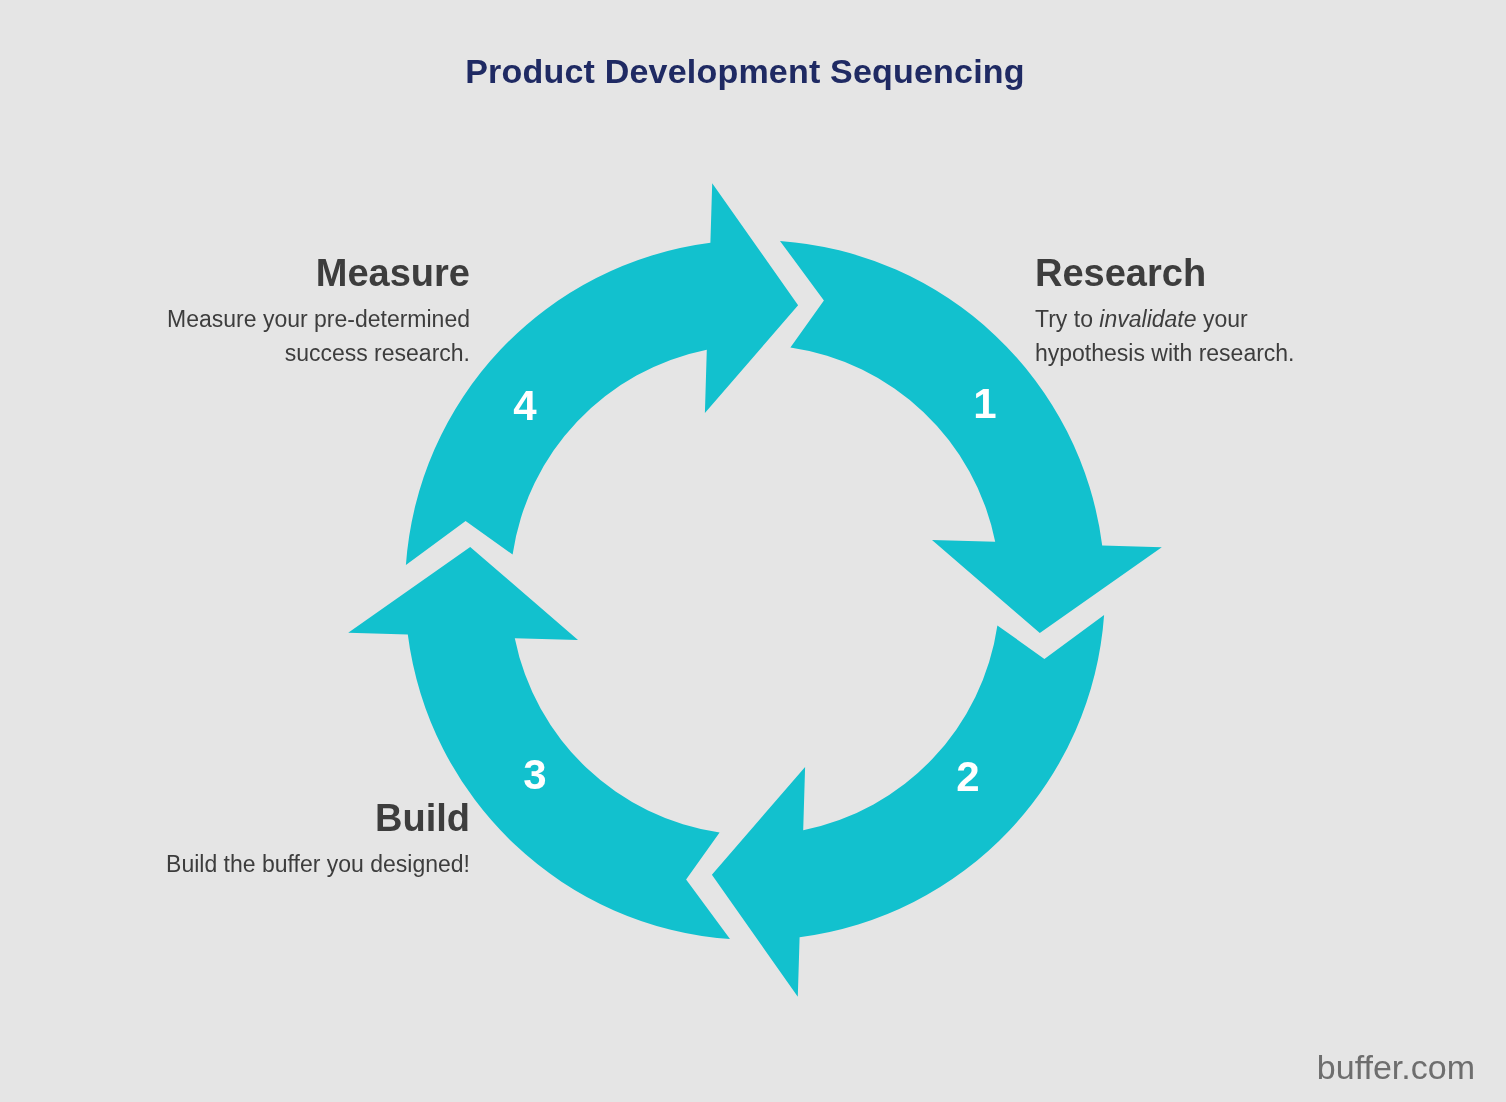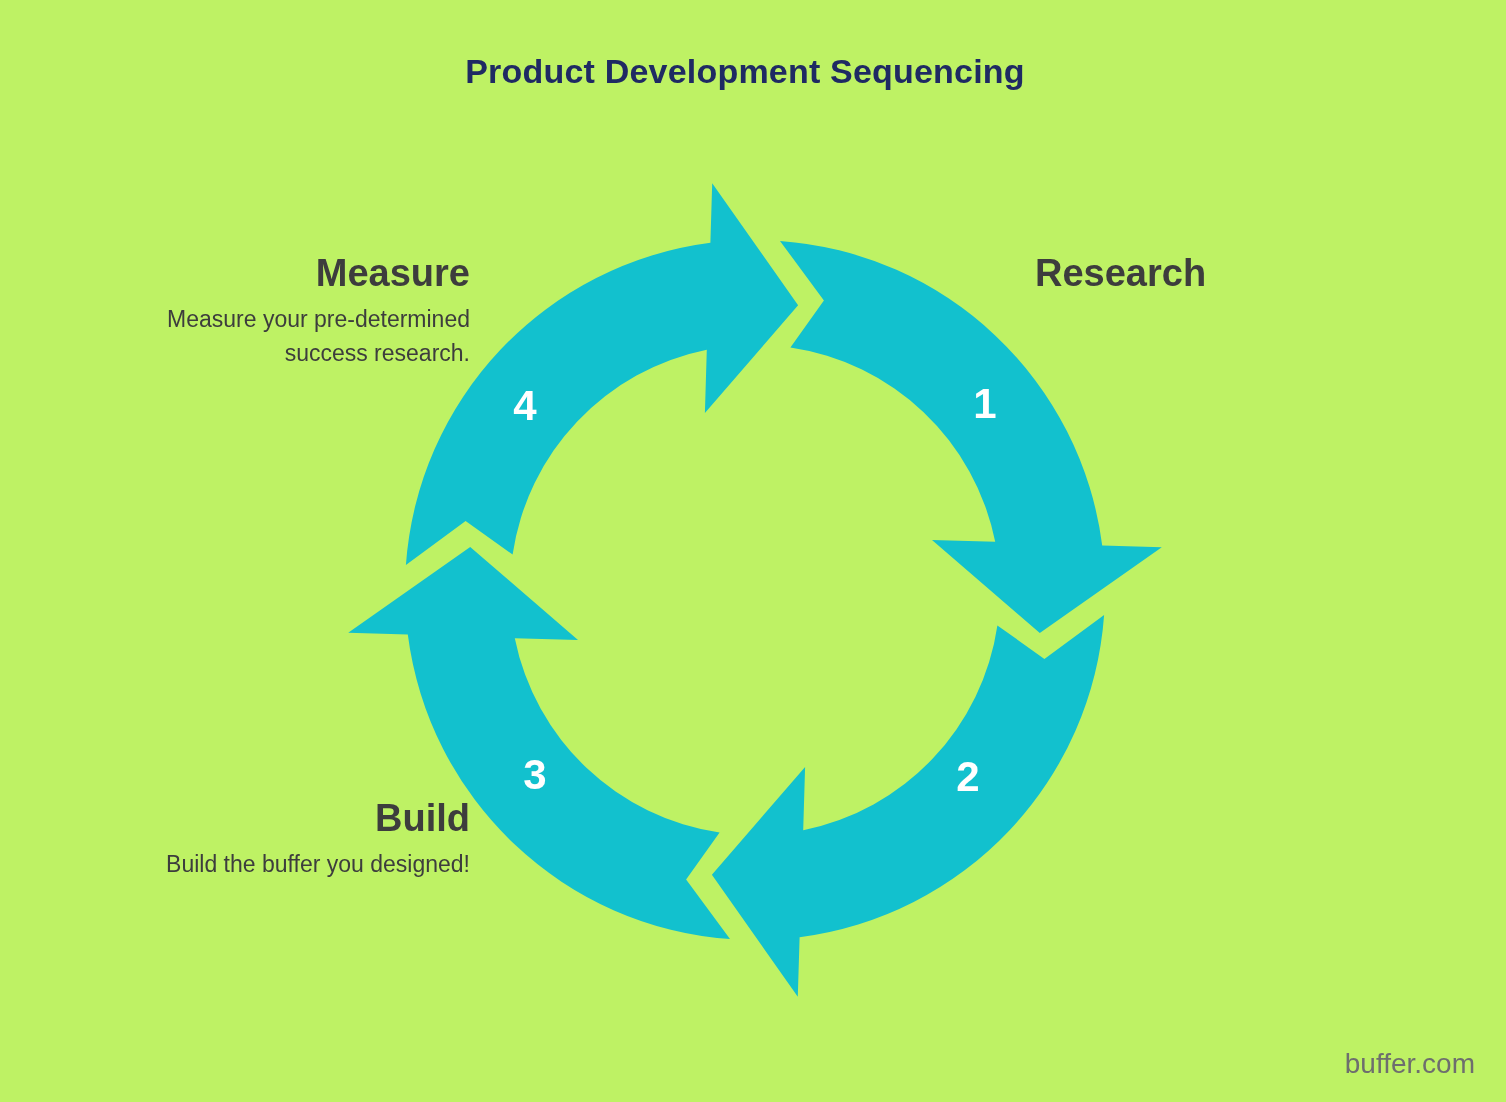--- a/index.html
+++ b/index.html
@@ -1,20 +1,20 @@
 <!DOCTYPE html>
 <html><head>
 <meta charset="utf-8">
 <style>
   html, body { margin: 0; padding: 0; background: #ffffff; }
   .page {
     position: relative;
     width: 1506px;
     height: 1102px;
-    background: #bef264;
+    background: #e5e5e5;
     overflow: hidden;
     font-family: "Liberation Sans", sans-serif;
   }
   .title {
     position: absolute;
     left: 0; top: 52px;
     width: 1490px;
     text-align: center;
     font-size: 34px;
     font-weight: bold;
@@ -47,21 +47,21 @@
     margin-top: 4px;
     font-size: 23px;
     color: #3D3D3D;
     line-height: 34px;
   }
   .step-body .em { font-style: italic; }
   .footer-credit {
     position: absolute;
     right: 31px;
     top: 1048px;
-    font-size: 28px;
+    font-size: 34px;
     color: #6E6E6E;
   }
 </style>
 </head>
 <body>
 
 <div class="page">
 
   <div class="title">Product Development Sequencing</div>
 
@@ -83,20 +83,24 @@
     <use href="#seg" class="seg" transform="rotate(270)"></use>
 
     <text class="step-number" x="230" y="-172">1</text>
     <text class="step-number" x="213" y="201">2</text>
     <text class="step-number" x="-220" y="199">3</text>
     <text class="step-number" x="-230" y="-170">4</text>
   </svg>
 
   <div class="step-block align-left" style="left:1035px; top:248px; width:420px;">
     <div class="step-heading">Research</div>
+    <div class="step-body">
+      <span>Try to </span><span class="em">invalidate</span><span> your</span><br>
+      <span>hypothesis with research.</span>
+    </div>
   </div>
 
 
   <div class="step-block align-right" style="left:90px; top:793px; width:380px;">
     <div class="step-heading">Build</div>
     <div class="step-body">
       <span>Build the buffer you designed!</span>
     </div>
   </div>
 

